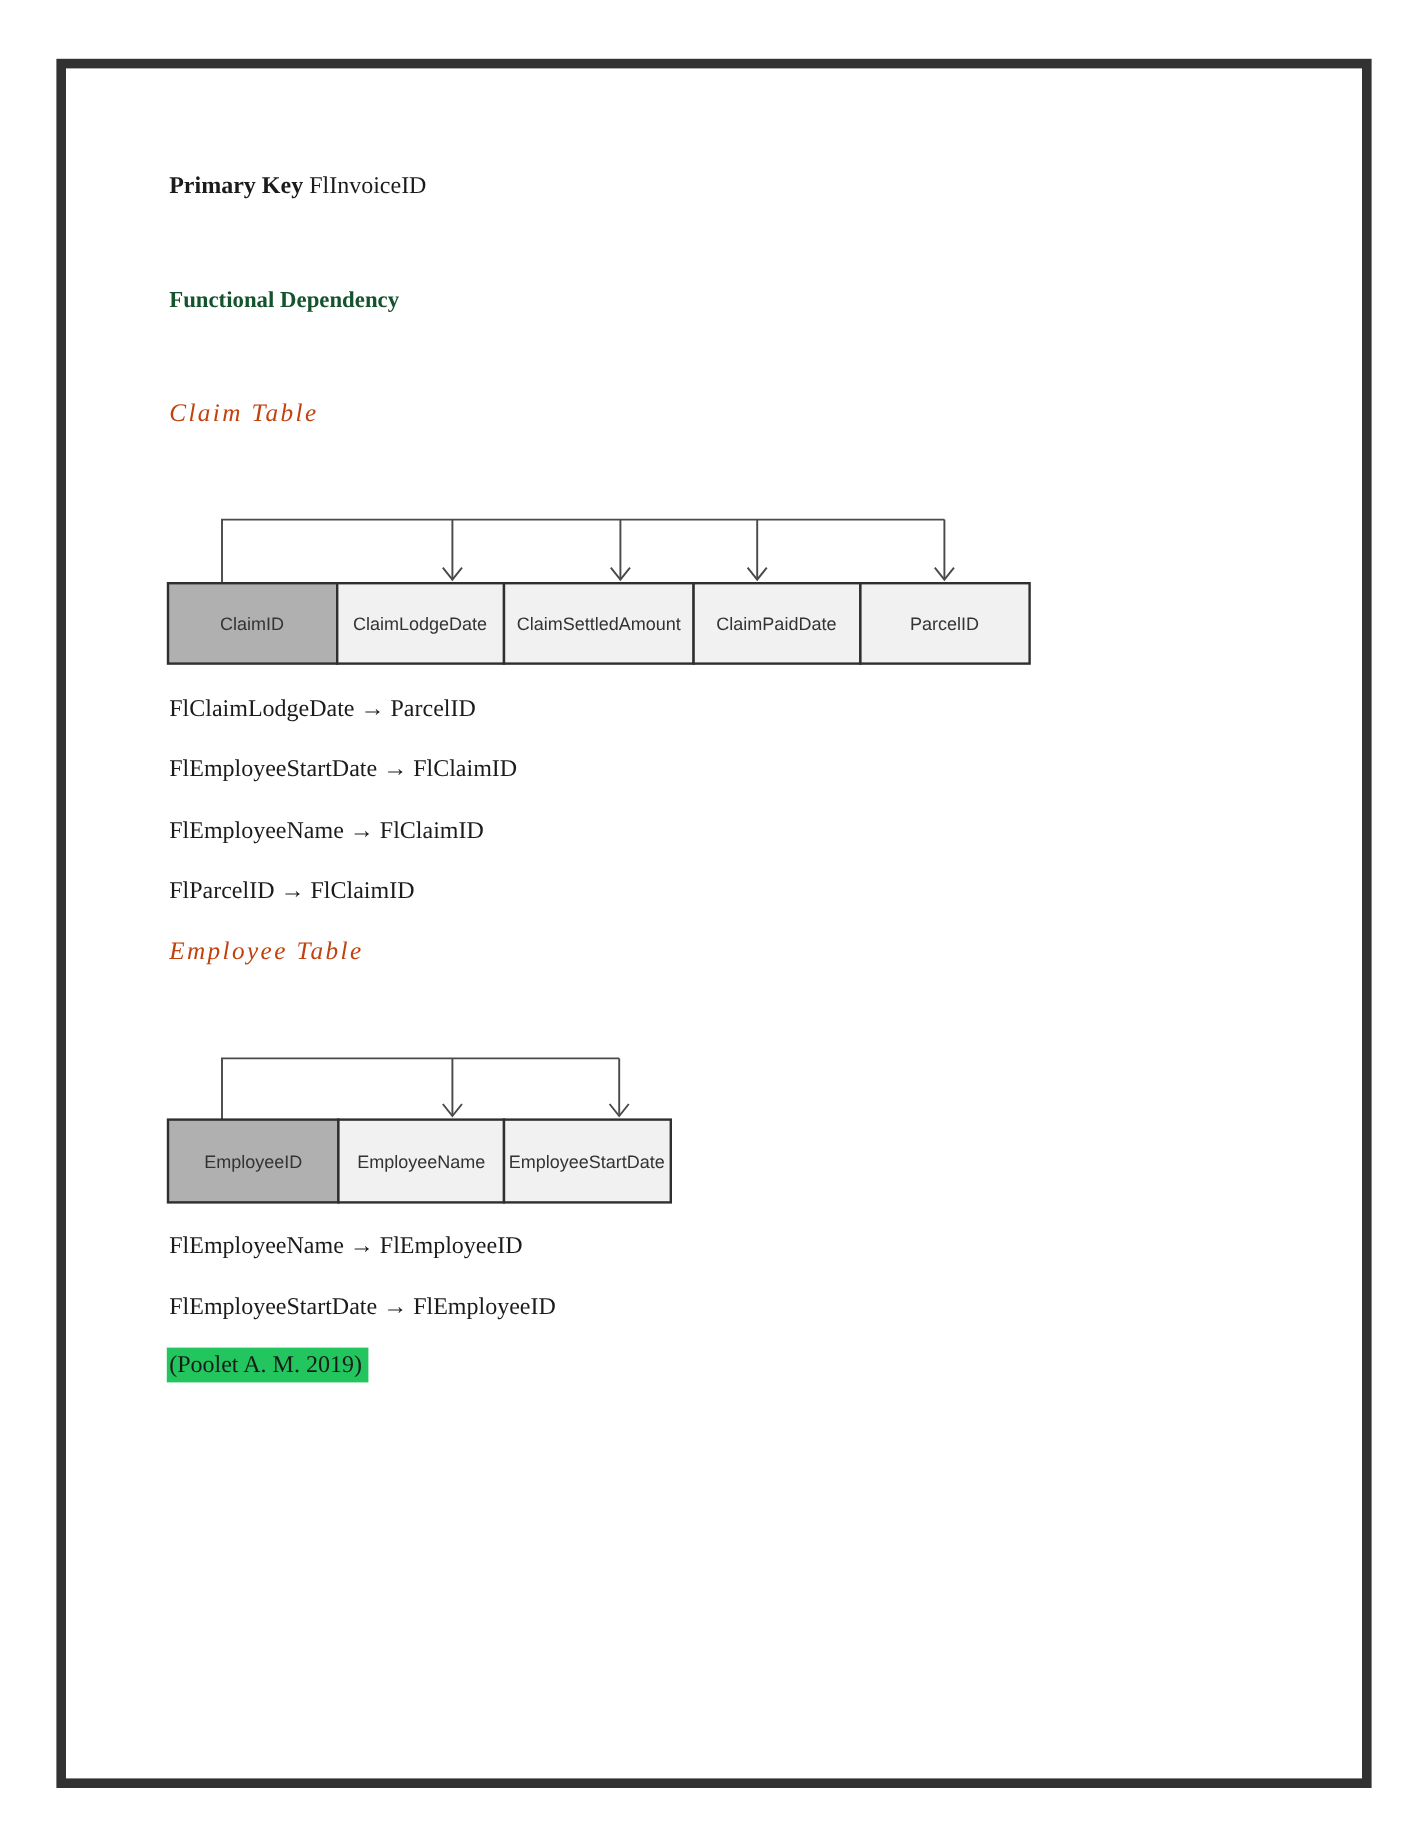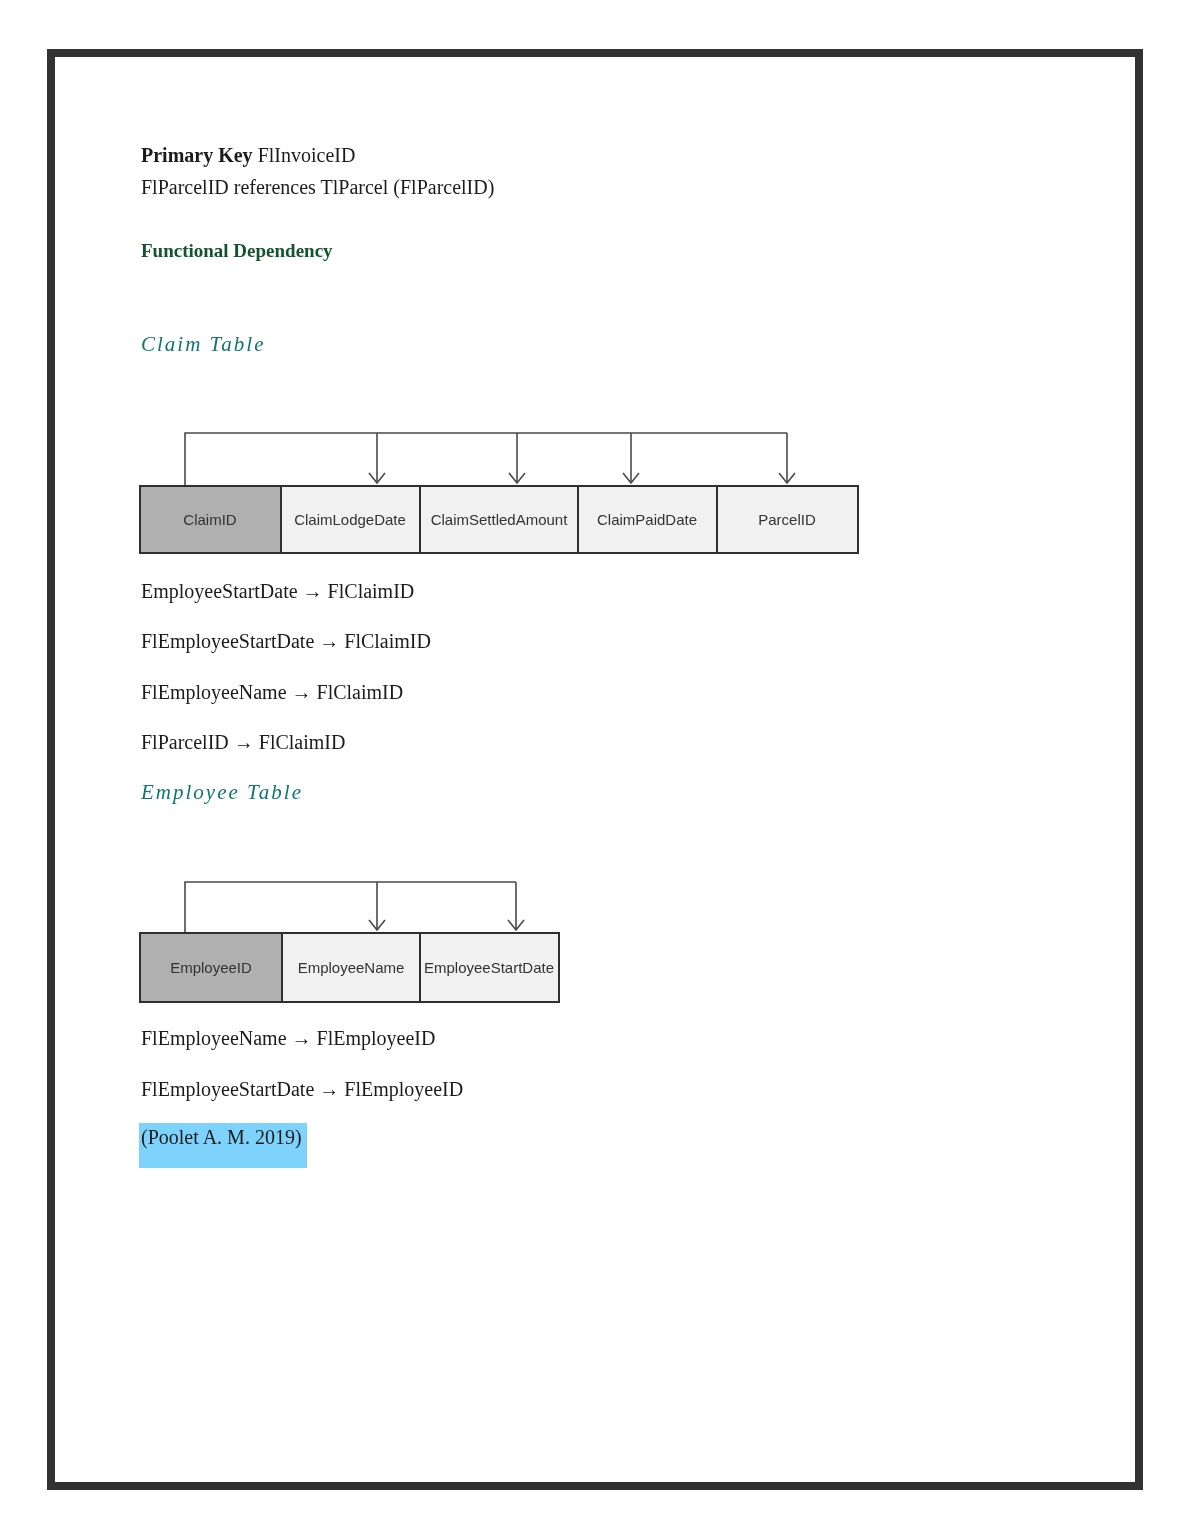--- a/index.html
+++ b/index.html
@@ -41,21 +41,21 @@
     white-space: nowrap;
   }
   .subtitle {
     position: absolute;
     left: 141px;
     margin: 0;
     font-size: 21px;
     font-weight: normal;
     font-style: italic;
     letter-spacing: 2px;
-    color: #0f766e;
+    color: #c2410c;
     white-space: nowrap;
   }
   #claim-subtitle { top: 332px; }
   #employee-subtitle { top: 780px; text-align: center; }
   .diagram { position: absolute; }
   #claim-diagram { left: 138px; top: 425px; }
   #employee-diagram { left: 138px; top: 873px; }
   .diagram rect { stroke: #2f2f2f; stroke-width: 2px; }
   .diagram .conn { stroke: #4a4a4a; stroke-width: 1.6px; fill: none; }
   .diagram text {
@@ -73,34 +73,33 @@
   }
   .citation {
     position: absolute;
     left: 139px;
     top: 1125px;
     font-size: 20px;
     line-height: 24px;
     white-space: nowrap;
   }
   .citation .hl {
-    background: #7dd3fc;
-    padding: 3px 5px 20px 2px;
+    background: #22c55e;
+    padding: 3px 5px 4px 2px;
   }
 </style>
 </head>
 <body>
 
 <div class="canvas">
 
   <div class="page-border"></div>
 
   <div class="intro">
     <div><span class="b">Primary Key</span> <span>FlInvoiceID</span></div>
-    <div>FlParcelID references TlParcel (FlParcelID)</div>
   </div>
 
   <h1 class="heading">Functional Dependency</h1>
 
   <h2 class="subtitle" id="claim-subtitle">Claim Table</h2>
 
   <svg class="diagram" id="claim-diagram" width="724" height="132" viewBox="0 0 724 132" xmlns="http://www.w3.org/2000/svg">
     <g>
       <polyline class="conn" points="47,61 47,8 649,8"></polyline>
       <line class="conn" x1="239" y1="8" x2="239" y2="57"></line>
@@ -119,21 +118,21 @@
       <rect x="440" y="61" width="139" height="67" fill="#f1f1f1"></rect>
       <rect x="579" y="61" width="141" height="67" fill="#f1f1f1"></rect>
       <text x="72" y="100">ClaimID</text>
       <text x="212" y="100">ClaimLodgeDate</text>
       <text x="361" y="100">ClaimSettledAmount</text>
       <text x="509" y="100">ClaimPaidDate</text>
       <text x="649" y="100">ParcelID</text>
     </g>
   </svg>
 
-  <div class="fd-line" style="top:579px">EmployeeStartDate → FlClaimID</div>
+  <div class="fd-line" style="top:579px">FlClaimLodgeDate → ParcelID</div>
   <div class="fd-line" style="top:629px">FlEmployeeStartDate → FlClaimID</div>
   <div class="fd-line" style="top:680px">FlEmployeeName → FlClaimID</div>
   <div class="fd-line" style="top:730px">FlParcelID → FlClaimID</div>
 
   <h2 class="subtitle" id="employee-subtitle">Employee Table</h2>
 
   <svg class="diagram" id="employee-diagram" width="424" height="132" viewBox="0 0 424 132" xmlns="http://www.w3.org/2000/svg">
     <g>
       <polyline class="conn" points="47,60 47,9 378,9"></polyline>
       <line class="conn" x1="239" y1="9" x2="239" y2="56"></line>

